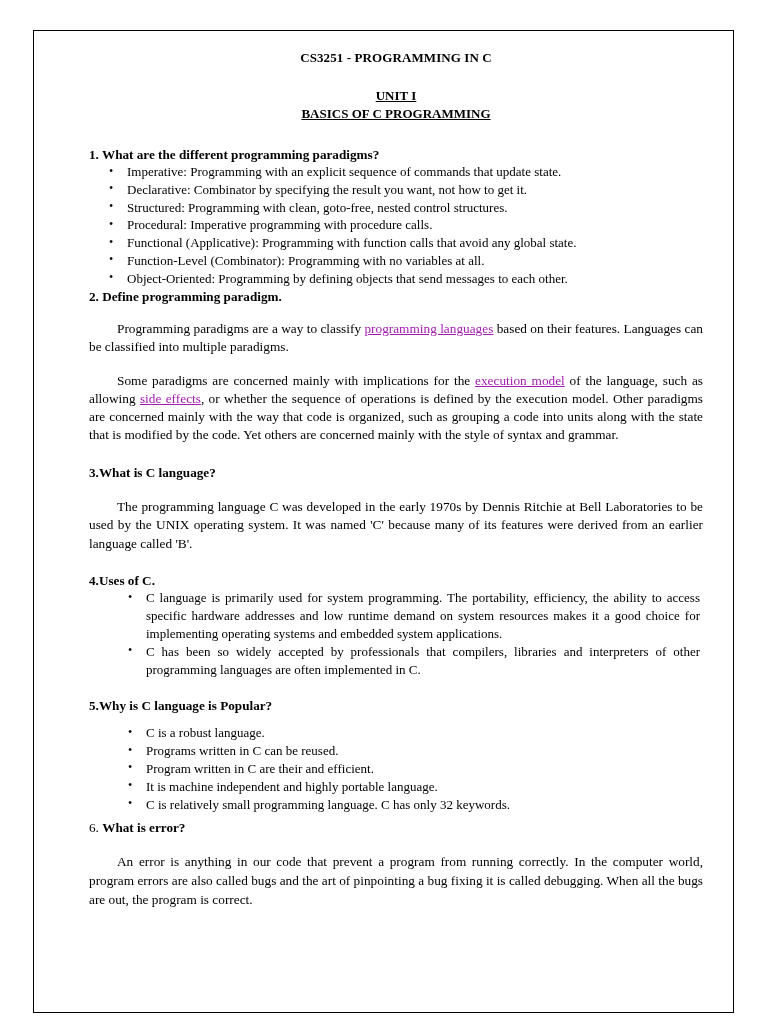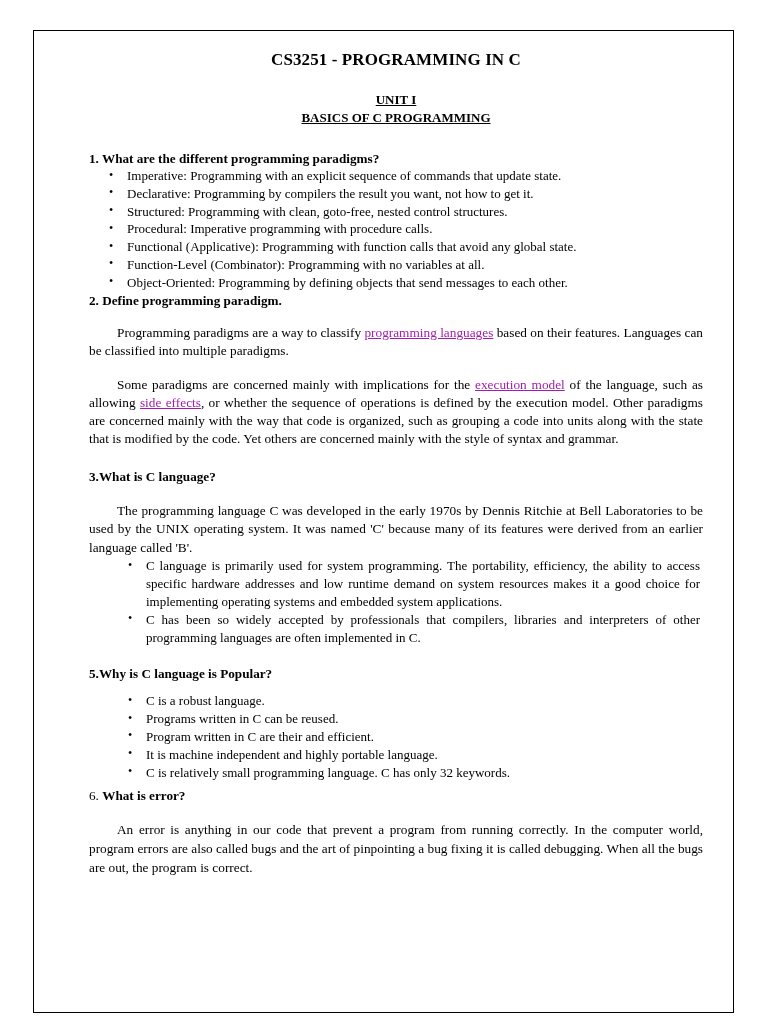--- a/index.html
+++ b/index.html
@@ -24,21 +24,21 @@
     box-sizing: border-box;
     background: #ffffff;
     overflow: hidden;
   }
   .content {
     padding: 14px 30px 0 55px;
   }
   .doc-title {
     text-align: center;
     font-weight: bold;
-    font-size: 17px;
+    font-size: 13px;
     letter-spacing: 0.1px;
     margin: 5px 0 0 0;
   }
   .unit-block {
     text-align: center;
     margin-top: 21px;
   }
   .unit-line {
     font-weight: bold;
     font-size: 13px;
@@ -113,37 +113,38 @@
     <div class="doc-title">CS3251 - PROGRAMMING IN C</div>
 
     <div class="unit-block">
       <span class="unit-line">UNIT I</span>
       <span class="unit-line">BASICS OF C PROGRAMMING</span>
     </div>
 
     <div class="q-heading mt-large">1. What are the different programming paradigms?</div>
     <ul class="bullets">
       <li>Imperative: Programming with an explicit sequence of commands that update state.</li>
-      <li>Declarative: Programming by compilers the result you want, not how to get it.</li>
+      <li>Declarative: Combinator by specifying the result you want, not how to get it.</li>
       <li>Structured: Programming with clean, goto-free, nested control structures.</li>
       <li>Procedural: Imperative programming with procedure calls.</li>
       <li>Functional (Applicative): Programming with function calls that avoid any global state.</li>
       <li>Function-Level (Combinator): Programming with no variables at all.</li>
       <li>Object-Oriented: Programming by defining objects that send messages to each other.</li>
     </ul>
 
     <div class="q-heading">2. Define programming paradigm.</div>
 
     <p class="para gap-sm"><span>Programming paradigms are a way to classify </span><a class="link" href="#">programming languages</a><span> based on their features. Languages can be classified into multiple paradigms.</span></p>
 
     <p class="para gap-sm tight"><span>Some paradigms are concerned mainly with implications for the </span><a class="link" href="#">execution model</a><span> of the language, such as allowing </span><a class="link" href="#">side effects</a><span>, or whether the sequence of operations is defined by the execution model. Other paradigms are concerned mainly with the way that  code  is organized, such as grouping a code into units along with the state that is modified by the code. Yet others are concerned mainly with the style of syntax and grammar.</span></p>
 
     <div class="q-heading mt-med">3.What is C language?</div>
     <p class="para gap-md">The programming language C was developed in the early 1970s by Dennis Ritchie at Bell Laboratories to be used by the UNIX operating system. It was named 'C' because many of its features were derived from an earlier language called 'B'.</p>
 
+    <div class="q-heading mt-med">4.Uses of C.</div>
     <ul class="bullets indent-deep justify">
       <li>C language is primarily used for system programming. The portability, efficiency, the ability to access specific hardware addresses and low runtime demand on system resources makes it a good choice for implementing operating systems and embedded system applications.</li>
       <li>C has been so widely accepted by professionals that compilers, libraries and interpreters of other programming languages are often implemented in C.</li>
     </ul>
 
     <div class="q-heading mt-med">5.Why is C language is Popular?</div>
     <div class="spacer-1"></div>
     <ul class="bullets indent-deep">
       <li>C is a robust language.</li>
       <li>Programs written in C can be reused.</li>

